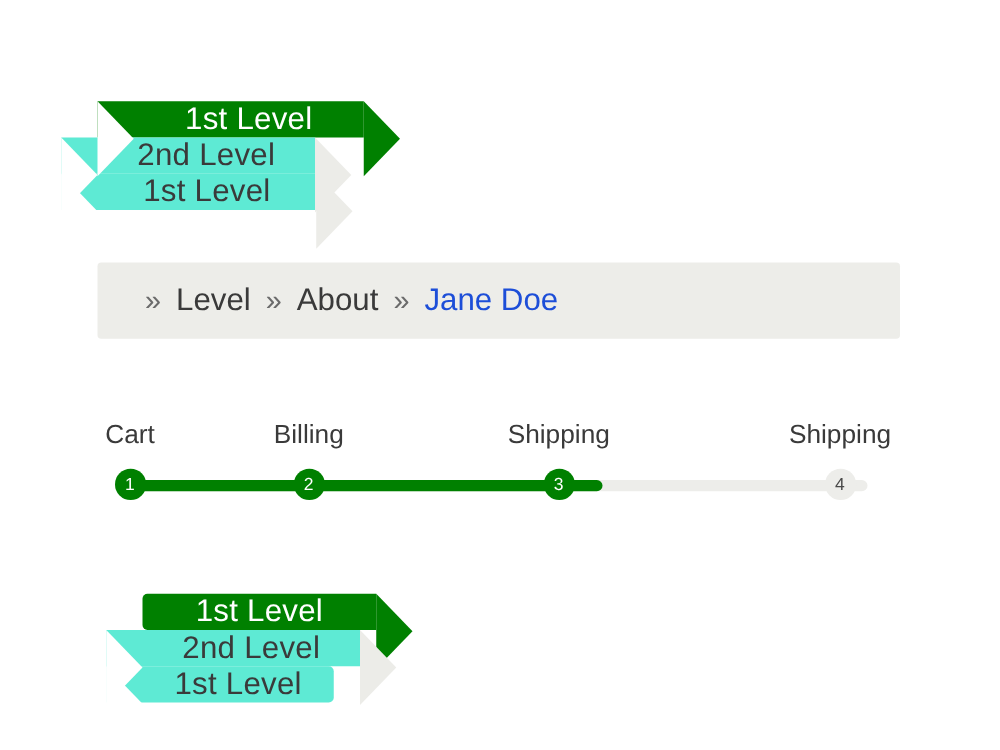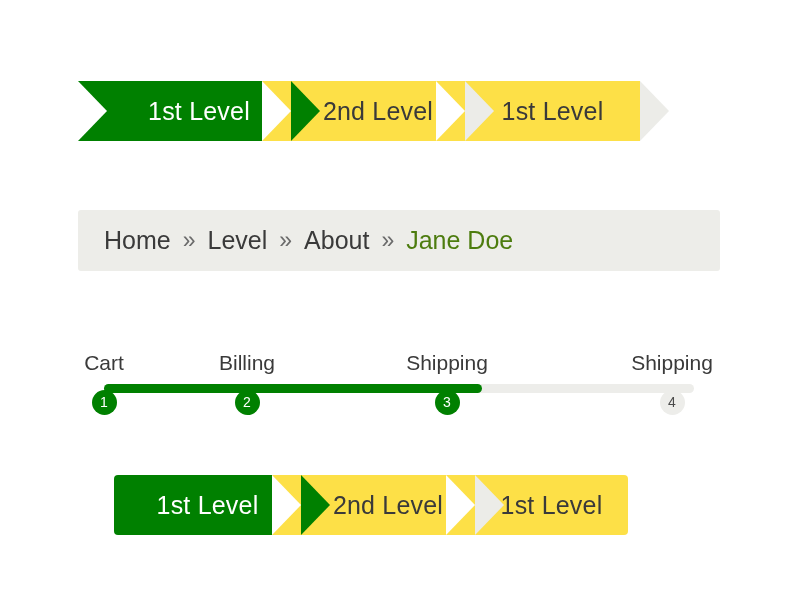--- a/index.html
+++ b/index.html
@@ -16,32 +16,33 @@
     overflow: hidden;
     position: relative;
   }
 
   
   .arrow-nav {
     position: absolute;
     display: flex;
     align-items: stretch;
     height: 60px;
+    flex-direction: column;
   }
   .arrow-step {
     position: relative;
     height: 60px;
     display: flex;
     align-items: center;
     justify-content: center;
     box-sizing: border-box;
     font-size: 25px;
     letter-spacing: 0.2px;
     color: #3a3a3a;
-    background: #fde047;
+    background: #5eead4;
     white-space: nowrap;
   }
   .arrow-step.is-active {
     background: #008000;
     color: #ffffff;
   }
 
   
   .arrow-step::after {
     content: "";
@@ -117,21 +118,21 @@
     align-items: center;
     padding-left: 26px;
     box-sizing: border-box;
   }
   .crumb-link {
     font-size: 25px;
     color: #3a3a3a;
     text-decoration: none;
     white-space: nowrap;
   }
-  .crumb-link.is-current { color: #4d7c0f; }
+  .crumb-link.is-current { color: #1d4ed8; }
   .crumb-sep {
     font-size: 23px;
     color: #6b6b6b;
     margin: 0 12px;
     user-select: none;
   }
 
   
   .stepper {
     position: absolute;
@@ -162,21 +163,20 @@
     top: 0;
     transform: translateX(-50%);
     width: 120px;
     text-align: center;
   }
   .step-label {
     font-size: 21px;
     color: #3a3a3a;
     line-height: 24px;
     white-space: nowrap;
-    margin-top: 15px;
   }
   .step-dot {
     width: 25px;
     height: 25px;
     margin: 15px auto 0;
     border-radius: 50%;
     background: #ededea;
     color: #4a4a4a;
     font-size: 14px;
     line-height: 25px;
@@ -198,21 +198,20 @@
   </div>
   <div class="arrow-step notched tucked seg-1">
     <span>2nd Level</span>
   </div>
   <div class="arrow-step notched tucked seg-2">
     <span>1st Level</span>
   </div>
 </nav>
 
 <nav class="crumb-bar">
-  <a class="crumb-link" href="#">Home</a>
   <span class="crumb-sep">»</span>
   <a class="crumb-link" href="#">Level</a>
   <span class="crumb-sep">»</span>
   <a class="crumb-link" href="#">About</a>
   <span class="crumb-sep">»</span>
   <span class="crumb-link is-current">Jane Doe</span>
 </nav>
 
 <div class="stepper">
   <div class="step-track">

